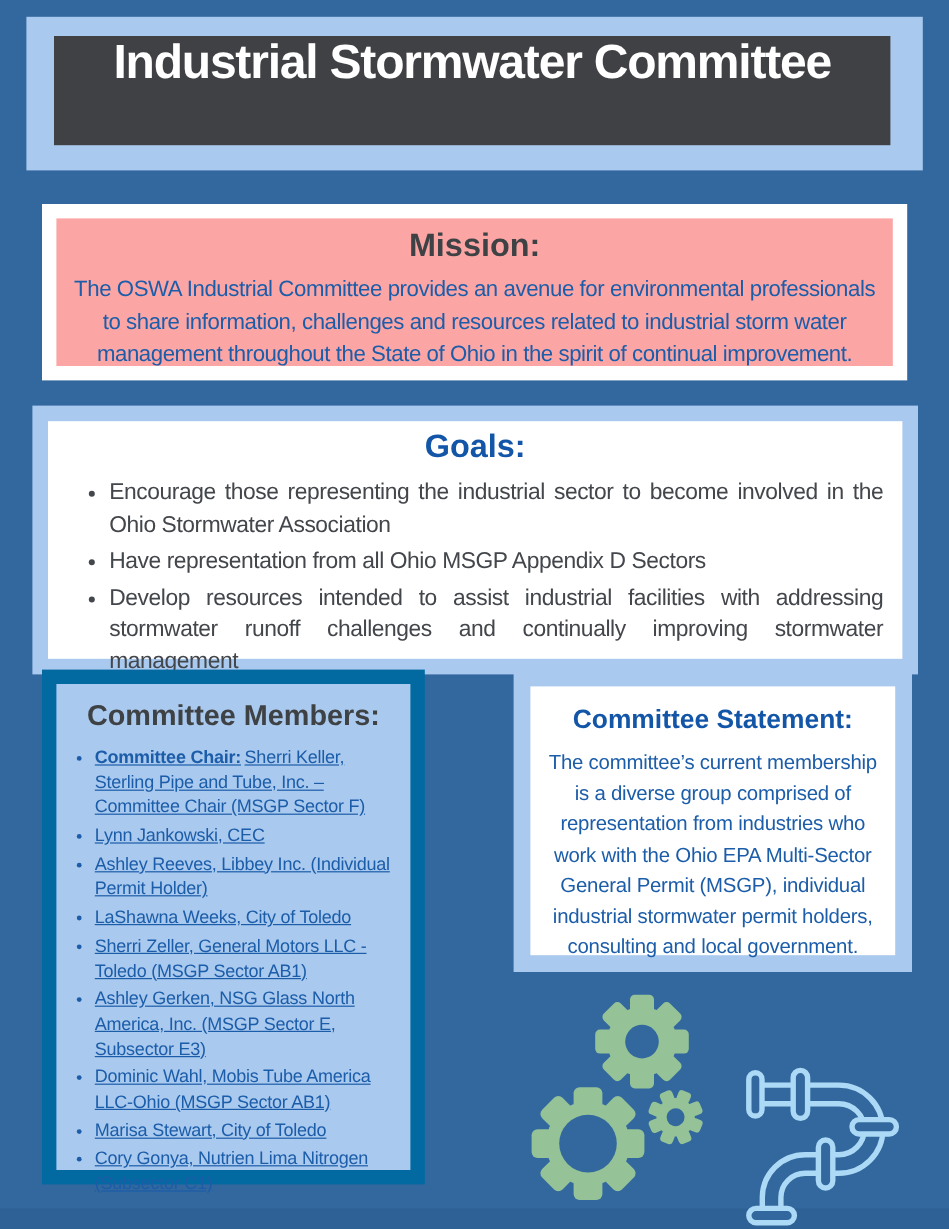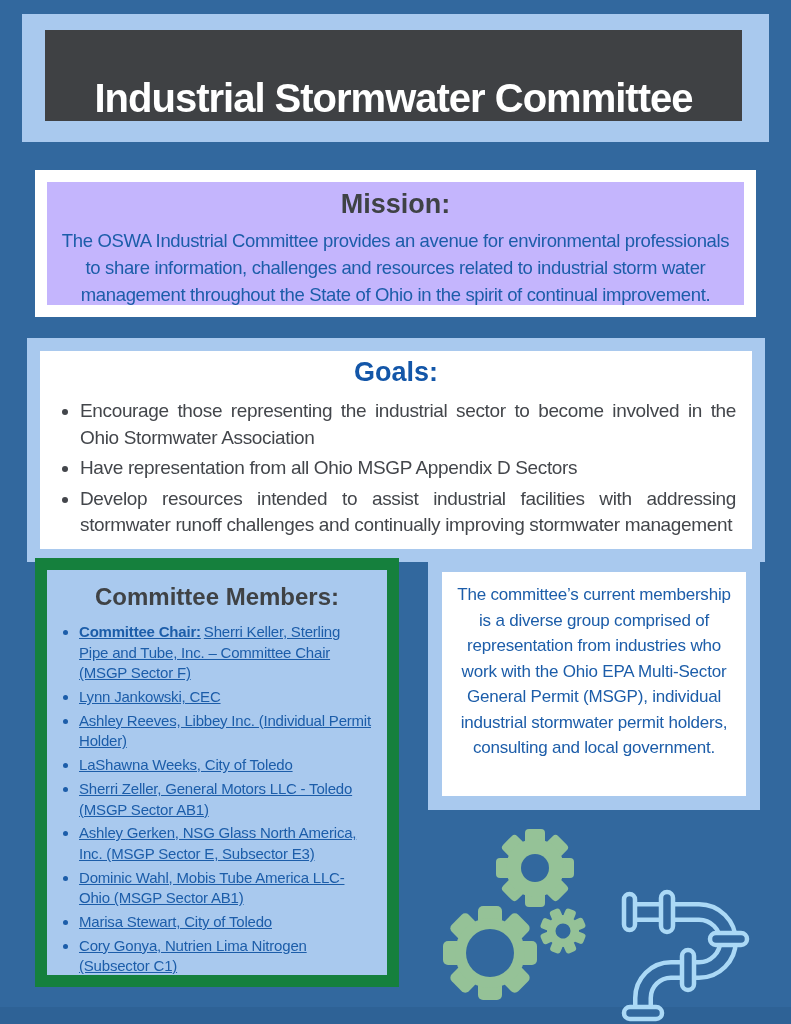--- a/index.html
+++ b/index.html
@@ -4,41 +4,41 @@
 <style>
   html,body{margin:0;padding:0;background:#25517e;}
   .poster{
     position:relative;width:791px;height:1024px;background:#32689E;
     font-family:"Liberation Sans","DejaVu Sans",sans-serif;overflow:hidden;
     margin:0 auto;
   }
   
   .header-band{position:absolute;left:22px;top:14px;width:747px;height:128px;background:#A9C9EE;}
   .title-box{position:absolute;left:23px;top:16px;width:697px;height:91px;background:#3F4144;
-    display:flex;align-items:flex-end;justify-content:center;}
+    display:flex;align-items:flex-start;justify-content:center;}
   .title-box h1{margin:0;color:#ffffff;font-size:40px;font-weight:700;letter-spacing:-1px;white-space:nowrap;}
   
   h2{margin:0;text-align:center;font-weight:700;}
   .heading-dark{color:#3F4245;}
   .heading-blue{color:#1356A8;}
   
   .mission-outer{position:absolute;left:35px;top:170px;width:721px;height:147px;background:#ffffff;}
-  .mission-inner{position:absolute;left:12px;top:12px;right:12px;bottom:12px;background:#c4b5fd;}
+  .mission-inner{position:absolute;left:12px;top:12px;right:12px;bottom:12px;background:#fca5a5;}
   .mission-inner h2{font-size:27px;padding-top:7px;}
   .mission-inner p{margin:8px auto 0;max-width:672px;text-align:center;color:#1C5DA9;
     font-size:18.5px;line-height:1.45;letter-spacing:-0.35px;}
   
   .goals-outer{position:absolute;left:27px;top:338px;width:738px;height:224px;background:#A9C9EE;}
   .goals-inner{position:absolute;left:13px;top:13px;right:13px;bottom:13px;background:#ffffff;}
   .goals-inner h2{font-size:27px;padding-top:6px;}
   .goals-list{margin:10px 0 0;padding:0 16px 0 40px;color:#43464B;font-size:19px;
     line-height:1.4;letter-spacing:-0.35px;}
-  .goals-list li{text-align:justify;margin-bottom:4px;}
+  .goals-list li{text-align:justify;margin-bottom:4px;margin-left:11px;}
   
-  .members-outer{position:absolute;left:35px;top:558px;width:364px;height:429px;background:#15803d;}
+  .members-outer{position:absolute;left:35px;top:558px;width:319px;height:429px;background:#0369a1;}
   .members-inner{position:absolute;left:12px;top:12px;right:12px;bottom:12px;background:#A9C9EE;}
   .members-inner h2{font-size:24px;padding-top:13px;color:#3F4245;}
   .members-list{margin:11px 0 0;padding:0 16px 0 32px;color:#1C5DA9;font-size:15px;
     line-height:1.38;letter-spacing:-0.2px;text-decoration:underline;}
   .members-list li{margin-bottom:3px;}
   .members-list strong{font-weight:700;}
   .chair-rest{margin-left:3px;}
   
   .statement-outer{position:absolute;left:428px;top:558px;width:332px;height:252px;background:#A9C9EE;}
   .statement-inner{position:absolute;left:14px;top:14px;right:14px;bottom:14px;background:#ffffff;}
@@ -90,20 +90,21 @@
         <li>Ashley Gerken, NSG Glass North America, Inc. (MSGP Sector E, Subsector E3)</li>
         <li>Dominic Wahl, Mobis Tube America LLC-Ohio (MSGP Sector AB1)</li>
         <li>Marisa Stewart, City of Toledo</li>
         <li>Cory Gonya, Nutrien Lima Nitrogen (Subsector C1)</li>
       </ul>
     </div>
   </section>
 
   <section class="statement-outer">
     <div class="statement-inner">
+      <h2>Committee Statement:</h2>
       <p>The committee’s current membership is a diverse group comprised of representation from industries who work with the Ohio EPA Multi-Sector General Permit (MSGP), individual industrial stormwater permit holders, consulting and local government.</p>
     </div>
   </section>
 
   <div class="footer-band"></div>
 
   <svg class="art" viewBox="430 820 361 204" xmlns="http://www.w3.org/2000/svg">
 
     <g transform="translate(535,868)" fill="#95C297">
       <g>

